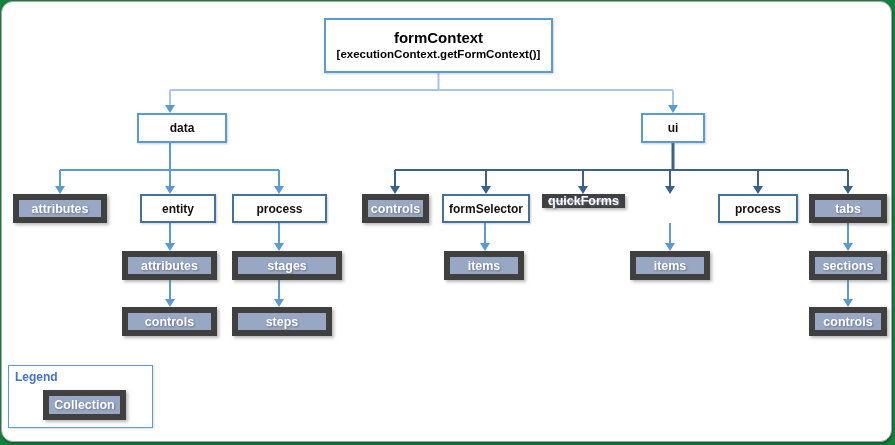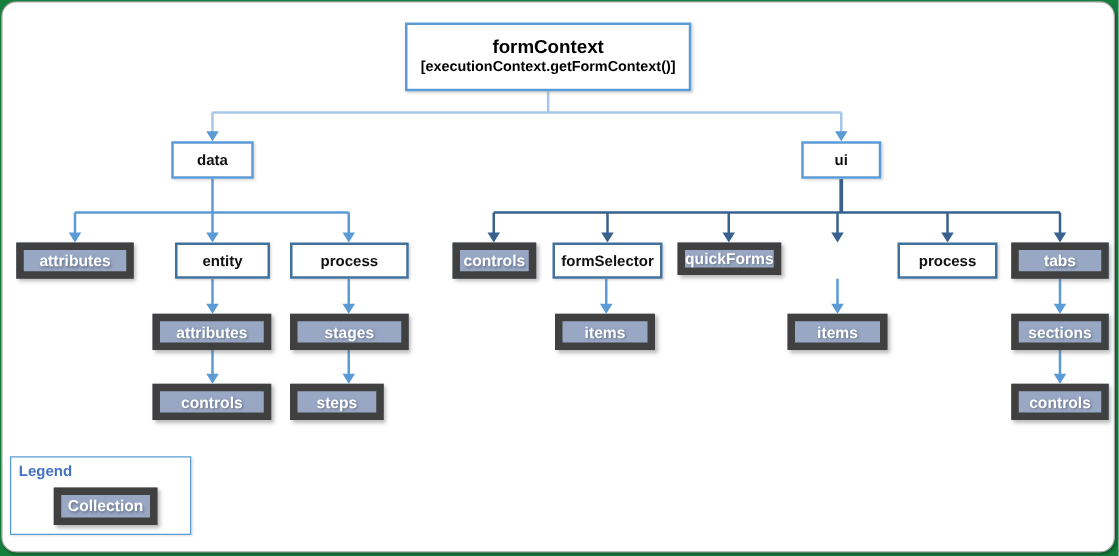--- a/index.html
+++ b/index.html
@@ -75,35 +75,35 @@
       <polygon points="753,186 763,186 758,194"></polygon>
       <polygon points="843,186 853,186 848,194"></polygon>
     </g>
   </svg>
 
   <div class="box l2 root" style="left:324px;top:18px;width:229px;height:55px">
     <div class="root-title">formContext</div>
     <div class="root-sub">[executionContext.getFormContext()]</div>
   </div>
 
-  <div class="box l2" style="left:137px;top:113px;width:66px;height:30px">data</div>
+  <div class="box l2" style="left:137px;top:113px;width:90px;height:30px">data</div>
   <div class="box l2" style="left:641px;top:113px;width:64px;height:30px">ui</div>
 
   <div class="col" style="left:13px;top:194px;width:94px;height:29px">attributes</div>
   <div class="box" style="left:140px;top:194px;width:76px;height:29px">entity</div>
   <div class="box" style="left:232px;top:194px;width:95px;height:29px">process</div>
 
   <div class="col" style="left:122px;top:251px;width:95px;height:29px">attributes</div>
   <div class="col" style="left:122px;top:307px;width:95px;height:29px">controls</div>
-  <div class="col" style="left:232px;top:251px;width:95px;height:29px">stages</div>
-  <div class="col" style="left:232px;top:307px;width:75px;height:29px">steps</div>
+  <div class="col" style="left:232px;top:251px;width:110px;height:29px">stages</div>
+  <div class="col" style="left:232px;top:307px;width:100px;height:29px">steps</div>
 
   <div class="col" style="left:362px;top:194px;width:67px;height:29px">controls</div>
   <div class="box" style="left:442px;top:194px;width:88px;height:29px">formSelector</div>
-  <div class="col" style="left:542px;top:194px;width:83px;height:26px">quickForms</div>
+  <div class="col" style="left:542px;top:194px;width:83px;height:14px">quickForms</div>
   <div class="box" style="left:718px;top:194px;width:80px;height:29px">process</div>
   <div class="col" style="left:809px;top:194px;width:78px;height:29px">tabs</div>
 
   <div class="col" style="left:444px;top:251px;width:80px;height:29px">items</div>
   <div class="col" style="left:630px;top:251px;width:80px;height:29px">items</div>
   <div class="col" style="left:809px;top:251px;width:78px;height:29px">sections</div>
   <div class="col" style="left:809px;top:307px;width:78px;height:29px">controls</div>
 
   <div class="legend">
     <div class="legend-title">Legend</div>

